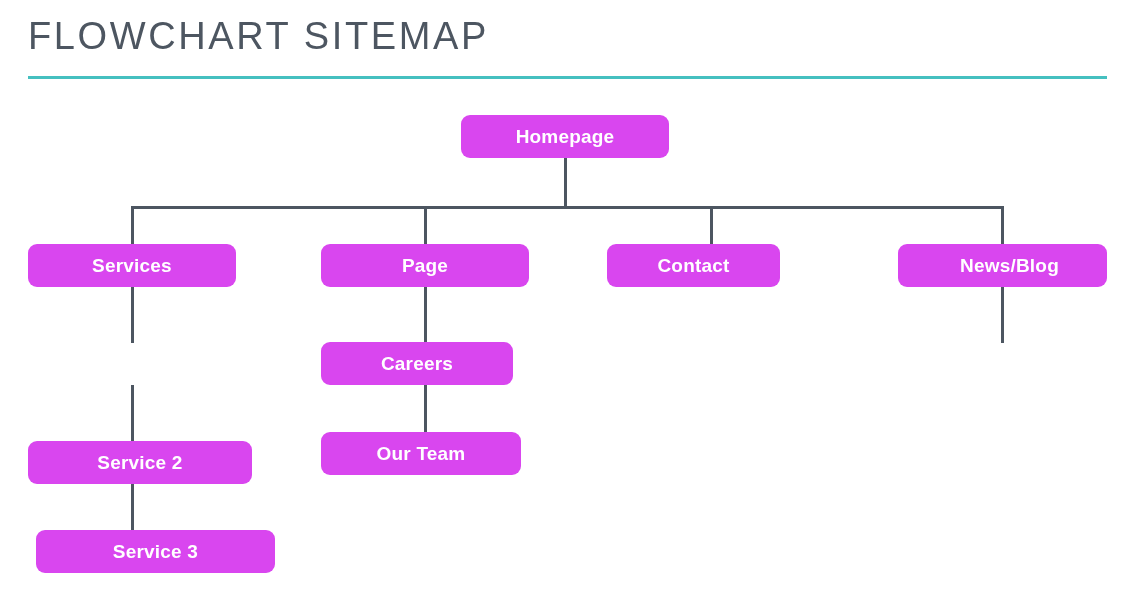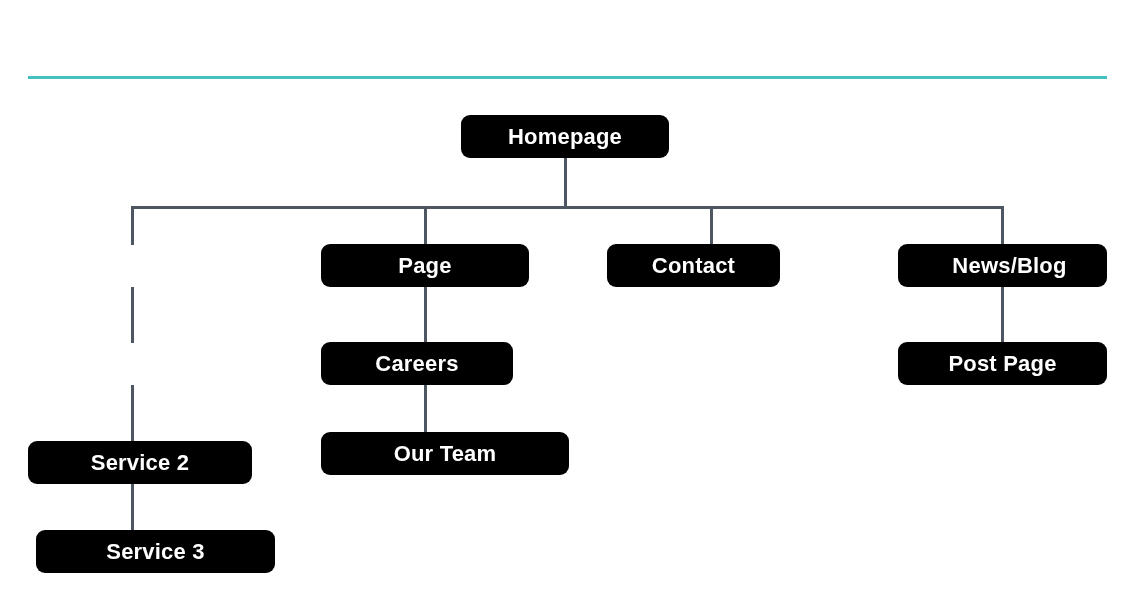--- a/index.html
+++ b/index.html
@@ -47,24 +47,24 @@
     position: absolute;
     left: 0;
     top: 0;
     width: 1134px;
     height: 600px;
   }
 
   .node {
     position: absolute;
     box-sizing: border-box;
-    background: #000000;
+    background: #d946ef;
     border-radius: 9px;
     color: #ffffff;
-    font-size: 22px;
+    font-size: 19px;
     font-weight: bold;
     letter-spacing: 0.2px;
     display: flex;
     align-items: center;
     justify-content: center;
     height: 43px;
     text-align: center;
     user-select: none;
   }
 
@@ -73,20 +73,21 @@
     background: #4d5661;
   }
   .connector.v { width: 3px; }
   .connector.h { height: 3px; }
 </style>
 </head>
 <body>
 
 <div id="stage">
 
+  <div class="page-title">FLOWCHART SITEMAP</div>
 
   <div class="title-rule"></div>
 
   <div class="diagram">
 
     <div class="connector v" style="left:564px; top:156px; height:52px;"></div>
 
     <div class="connector h" style="left:131px; top:206px; width:872px;"></div>
 
     <div class="connector v" style="left:131px; top:206px; height:39px;"></div>
@@ -98,32 +99,32 @@
     <div class="connector v" style="left:131px; top:385px; height:57px;"></div>
     <div class="connector v" style="left:131px; top:484px; height:47px;"></div>
 
     <div class="connector v" style="left:424px; top:287px; height:56px;"></div>
     <div class="connector v" style="left:424px; top:385px; height:48px;"></div>
 
     <div class="connector v" style="left:1001px; top:287px; height:56px;"></div>
 
     <div class="node" style="left:461px; top:115px; width:208px;">Homepage</div>
 
+    <div class="node" style="left:28px; top:244px; width:208px;">Services</div>
 
     <div class="node" style="left:321px; top:244px; width:208px;">Page</div>
 
     <div class="node" style="left:607px; top:244px; width:173px;">Contact</div>
 
     <div class="node" style="left:898px; top:244px; width:209px;padding-left:14px;">News/Blog</div>
 
 
     <div class="node" style="left:321px; top:342px; width:192px;">Careers</div>
 
-    <div class="node" style="left:898px; top:342px; width:209px;">Post Page</div>
 
     <div class="node" style="left:28px; top:441px; width:224px;">Service 2</div>
 
-    <div class="node" style="left:321px; top:432px; width:248px;">Our Team</div>
+    <div class="node" style="left:321px; top:432px; width:200px;">Our Team</div>
 
     <div class="node" style="left:36px; top:530px; width:239px;">Service 3</div>
 
   </div>
 </div>
 
 </body></html>

